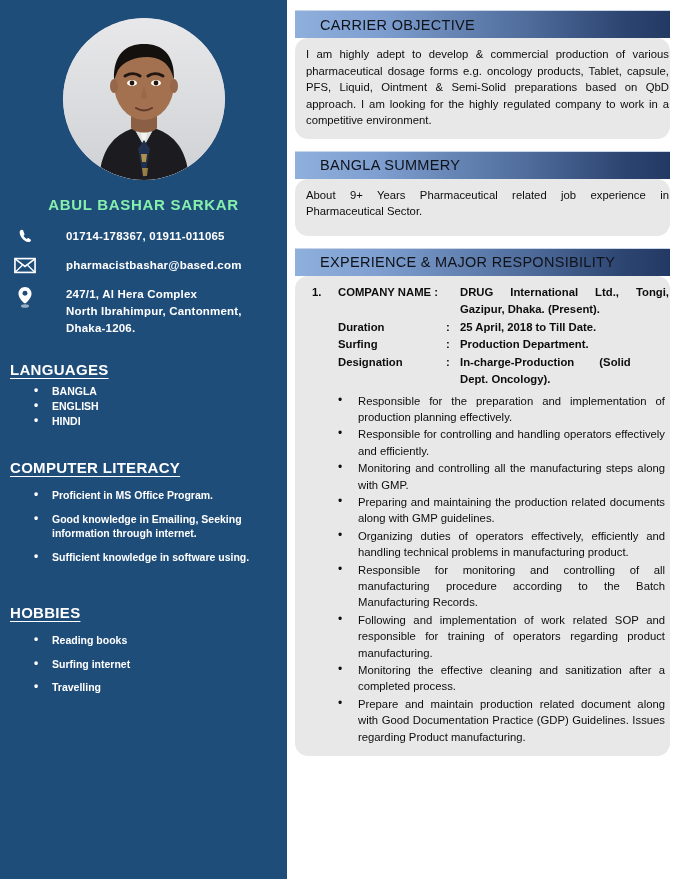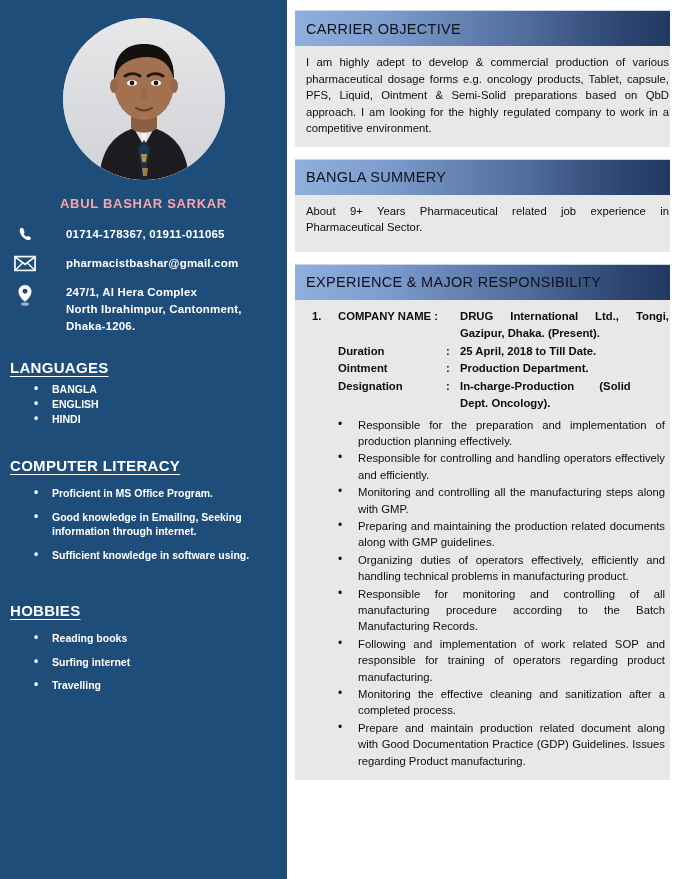--- a/index.html
+++ b/index.html
@@ -40,22 +40,22 @@
     width: 162px;
     height: 162px;
     border-radius: 50%;
     overflow: hidden;
     position: relative;
     background: #dfe0e2;
   }
   .photo svg { display: block; width: 100%; height: 100%; }
 
   .fullname {
-    color: #fca5a5;
-    font-size: 13px;
+    color: #86efac;
+    font-size: 15px;
     font-weight: bold;
     letter-spacing: 0.7px;
     text-align: center;
     margin-top: 16px;
     margin-bottom: 0;
   }
 
   .contact-list {
     margin-top: 14px;
     padding-left: 8px;
@@ -130,37 +130,38 @@
   
   .main {
     flex: 1;
     background: #ffffff;
     padding: 10px 10px 0 8px;
     box-sizing: border-box;
   }
   .block { margin-bottom: 12px; }
 
   .bar {
-    height: 36px;
+    height: 28px;
     display: flex;
     align-items: center;
-    padding-left: 11px;
+    padding-left: 25px;
     box-sizing: border-box;
     background: linear-gradient(to right, #8fb0dc 0%, #7e9fd0 22%, #4f6c9b 62%, #2c4470 88%, #223a63 100%);
     border-top: 1px solid #c9d6e8;
     color: #10121a;
     font-size: 14.5px;
     letter-spacing: 0.3px;
   }
 
   .panel {
     background: #e8e8e8;
     padding: 8px 1px 10px 11px;
     box-sizing: border-box;
     color: #0d0d0d;
+    border-radius: 13px;
   }
   .panel p {
     margin: 0;
     font-size: 11.3px;
     line-height: 16.5px;
     text-align: justify;
   }
 
   
   .exp-table {
@@ -285,21 +286,21 @@
       </div>
 
       <div class="contact-row">
         <span class="contact-icon">
           <svg width="22" height="17" viewBox="0 0 28 20">
             <rect x="1.2" y="1.2" width="25.6" height="17.6" fill="none" stroke="#ffffff" stroke-width="2.1"></rect>
             <path d="M1.8 1.8 L14 11.2 L26.2 1.8" fill="none" stroke="#ffffff" stroke-width="2.1"></path>
             <path d="M1.8 18.2 L10.6 9.6 M26.2 18.2 L17.4 9.6" fill="none" stroke="#ffffff" stroke-width="1.6"></path>
           </svg>
         </span>
-        <span class="contact-text">pharmacistbashar@gmail.com</span>
+        <span class="contact-text">pharmacistbashar@based.com</span>
       </div>
 
       <div class="contact-row">
         <span class="contact-icon">
           <svg width="18" height="23" viewBox="0 0 20 26">
             <path d="M10 1C5.9 1 2.6 4.3 2.6 8.4c0 5.2 5.9 10.3 7 11.2.3.2.6.2.9 0 1-.9 6.9-6 6.9-11.2C17.4 4.3 14.1 1 10 1z" fill="#ffffff"></path>
             <circle cx="10" cy="8.3" r="2.8" fill="#1f4d7a"></circle>
             <ellipse cx="10" cy="22.6" rx="4.6" ry="2" fill="#ffffff" opacity="0.55"></ellipse>
           </svg>
         </span>
@@ -375,21 +376,21 @@
             <td class="c-val">Gazipur, Dhaka. (Present).</td>
           </tr>
           <tr>
             <td class="c-num"></td>
             <td class="c-label">Duration</td>
             <td class="c-colon">:</td>
             <td class="c-val">25 April, 2018 to Till Date.</td>
           </tr>
           <tr>
             <td class="c-num"></td>
-            <td class="c-label">Ointment</td>
+            <td class="c-label">Surfing</td>
             <td class="c-colon">:</td>
             <td class="c-val">Production Department.</td>
           </tr>
           <tr>
             <td class="c-num"></td>
             <td class="c-label">Designation</td>
             <td class="c-colon">:</td>
             <td class="c-val" style="white-space:pre;">In-charge-Production        (Solid</td>
           </tr>
           <tr>

